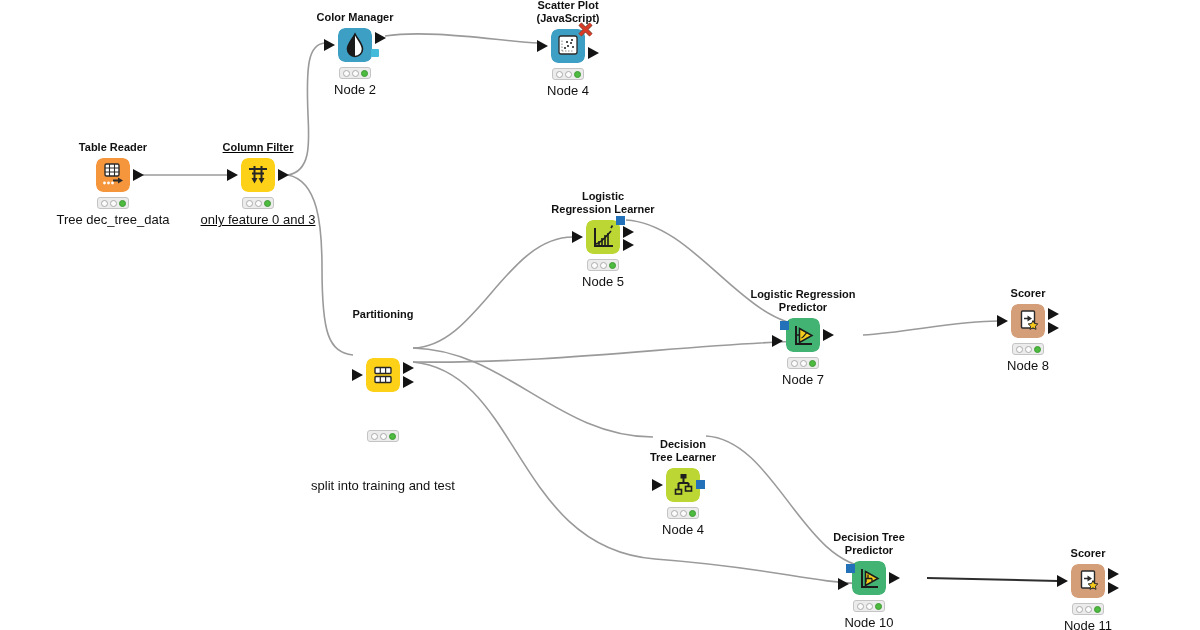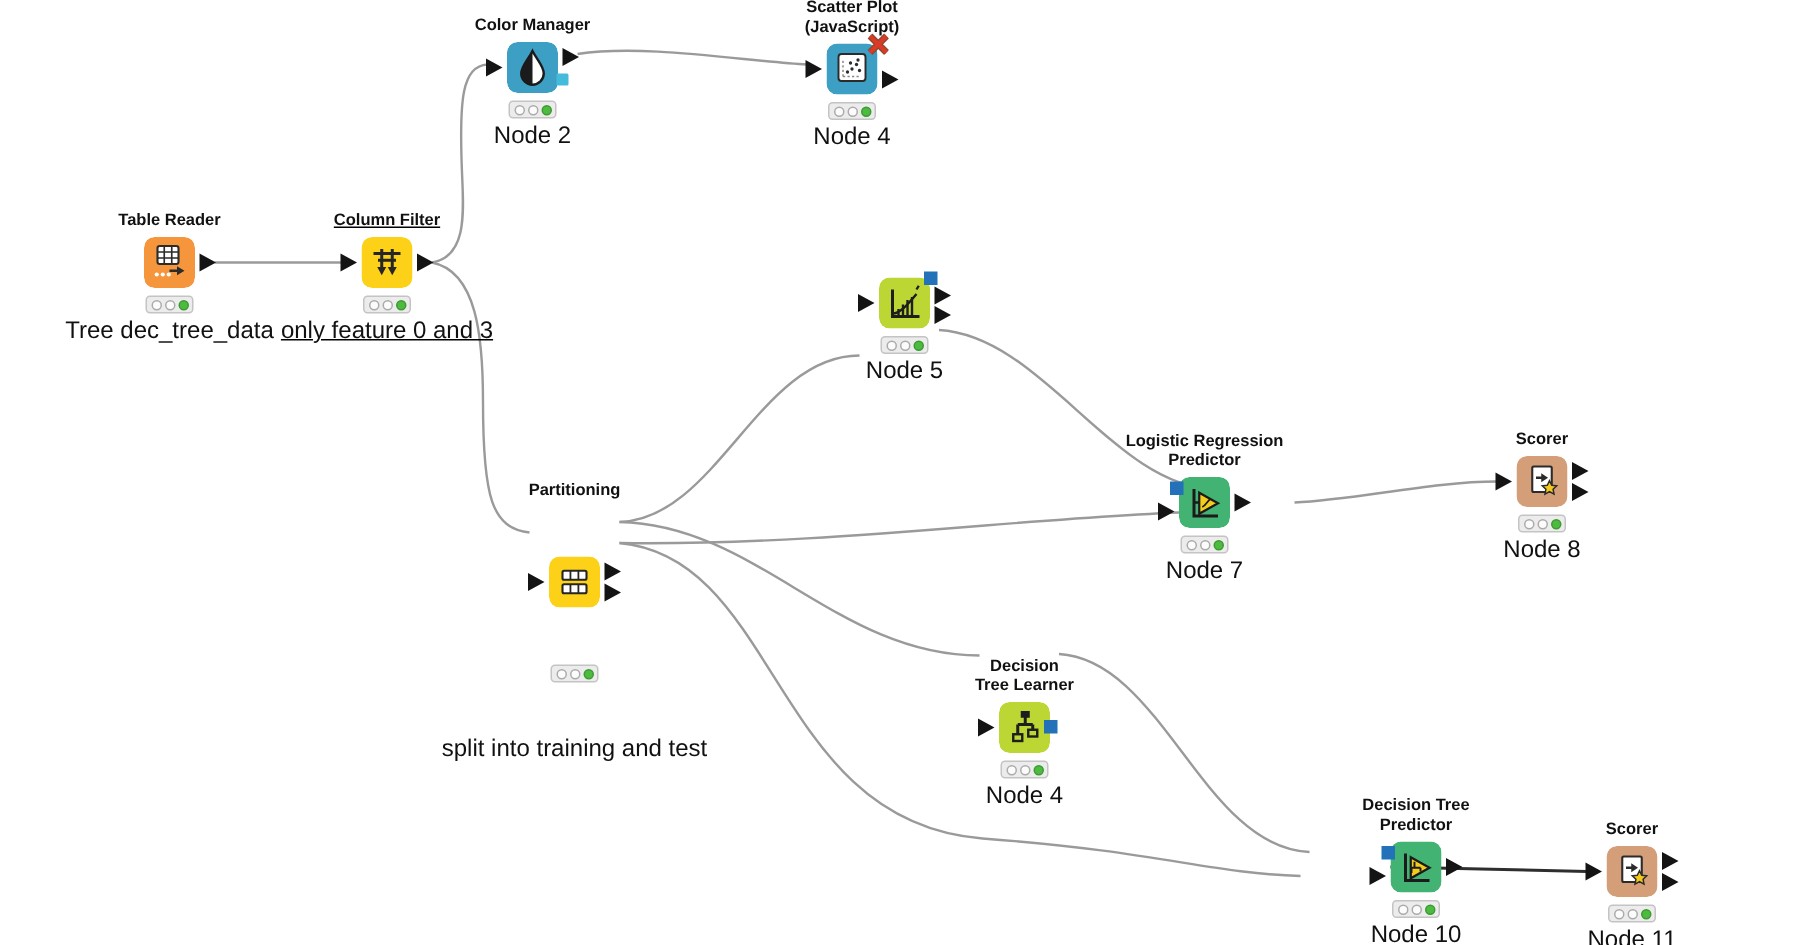--- a/index.html
+++ b/index.html
@@ -31,21 +31,21 @@
   .cyantab { position:absolute; width:8px; height:8px; background:#45BBDB; border-radius:1px; }
   .redx { position:absolute; top:-7px; right:-8px; width:15px; height:15px; }
 
   .tl {
     margin-top:5px; width:32px; height:12px; background:#ECECEC;
     border:1px solid #C4C4C4; border-radius:3px;
     display:flex; align-items:center; justify-content:center; gap:2px;
   }
   .tl i { width:7px; height:7px; border-radius:50%; background:#FCFCFC; border:1px solid #ABABAB; }
   .tl i.g { background:#4CBB3F; border-color:#3E9A33; }
-  .nlabel { margin-top:3px; font-size:16px; color:#111; text-align:center; white-space:nowrap; }
+  .nlabel { margin-top:3px; font-size:13px; color:#111; text-align:center; white-space:nowrap; }
 </style>
 </head>
 <body>
 
 <div id="canvas">
 
   <svg id="wires" xmlns="http://www.w3.org/2000/svg">
     <path class="wire" d="M143 175 L228 175"></path>
     <path class="wire" d="M288 175 C312 171 309 140 308 115 C306 66 308 44 325 43"></path>
     <path class="wire" d="M288 175 C318 181 322 225 322 268 C322 332 328 352 353 355"></path>
@@ -148,20 +148,22 @@
     </div>
     <div class="tl">
         <i></i>
         <i></i>
         <i class="g"></i>
       </div>
     <div class="nlabel">Node 4</div>
   </div>
 
   <div class="node" style="left:518px; top:185px;">
+    <div class="titlebox">Logistic
+Regression Learner</div>
     <div class="iconwrap">
       <span class="tri-in" style="top:11px;"></span>
       <span class="sqport" style="right:-5px; top:-4px;"></span>
       <span class="tri-out" style="top:6px;"></span>
       <span class="tri-out" style="top:19px;"></span>
       <svg class="iconbox" viewBox="0 0 34 34">
         <rect width="34" height="34" rx="7" fill="#BCD733"></rect>
         <path d="M9 8 v18 h18" stroke="#1e1e1e" stroke-width="2" fill="none"></path>
         <path d="M13 26 v-5 M16 26 v-8 M19 26 v-11 M22 26 v-13" stroke="#1e1e1e" stroke-width="1.6" fill="none"></path>
         <path d="M10 24 C15 23 20 17 25 11" stroke="#1e1e1e" stroke-width="1.6" fill="none"></path>
@@ -169,21 +171,21 @@
       </svg>
     </div>
     <div class="tl">
         <i></i>
         <i></i>
         <i class="g"></i>
       </div>
     <div class="nlabel">Node 5</div>
   </div>
 
-  <div class="node" style="left:298px; top:303px;gap:33px;">
+  <div class="node" style="left:298px; top:290px;gap:33px;">
     <div class="titlebox">Partitioning</div>
     <div class="iconwrap">
       <span class="tri-in" style="top:11px;"></span>
       <span class="tri-out" style="top:4px;"></span>
       <span class="tri-out" style="top:18px;"></span>
       <svg class="iconbox" viewBox="0 0 34 34">
         <rect width="34" height="34" rx="7" fill="#FDD117"></rect>
         <rect x="9" y="9.5" width="16" height="6" rx="1" fill="#fff" stroke="#262626" stroke-width="1.4"></rect>
         <path d="M14.3 9.5 v6 M19.6 9.5 v6" stroke="#262626" stroke-width="1.2"></path>
         <rect x="9" y="18.5" width="16" height="6" rx="1" fill="#fff" stroke="#262626" stroke-width="1.4"></rect>
@@ -258,21 +260,21 @@
       </svg>
     </div>
     <div class="tl">
         <i></i>
         <i></i>
         <i class="g"></i>
       </div>
     <div class="nlabel">Node 4</div>
   </div>
 
-  <div class="node" style="left:859px; top:526px;justify-content:flex-end;">
+  <div class="node" style="left:784px; top:526px;justify-content:flex-end;">
     <div class="titlebox">Decision Tree
 Predictor</div>
     <div class="iconwrap">
       <span class="sqport" style="left:-6px; top:3px;"></span>
       <span class="tri-in" style="top:17px;"></span>
       <span class="tri-out" style="top:11px;"></span>
       <svg class="iconbox" viewBox="0 0 34 34">
         <rect width="34" height="34" rx="7" fill="#42B373"></rect>
         <path d="M10 8 v18 h16" stroke="#1b1b1b" stroke-width="2" fill="none"></path>
         <path d="M13.5 10.5 L26 17.5 L13.5 24.5 Z" fill="#F3CC1C" stroke="#1b1b1b" stroke-width="1.5"></path>

